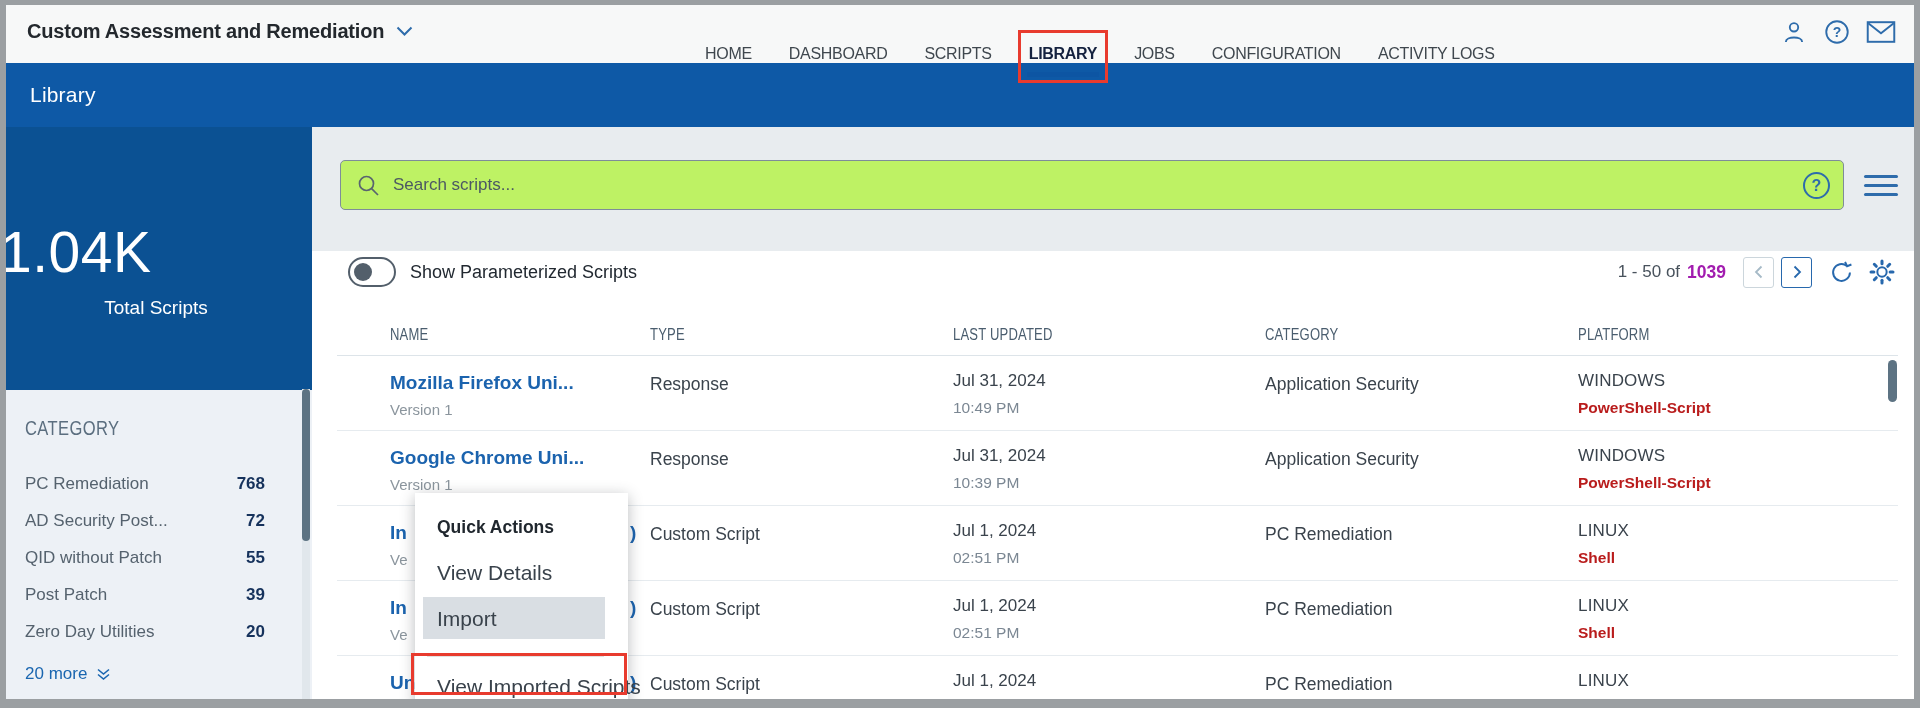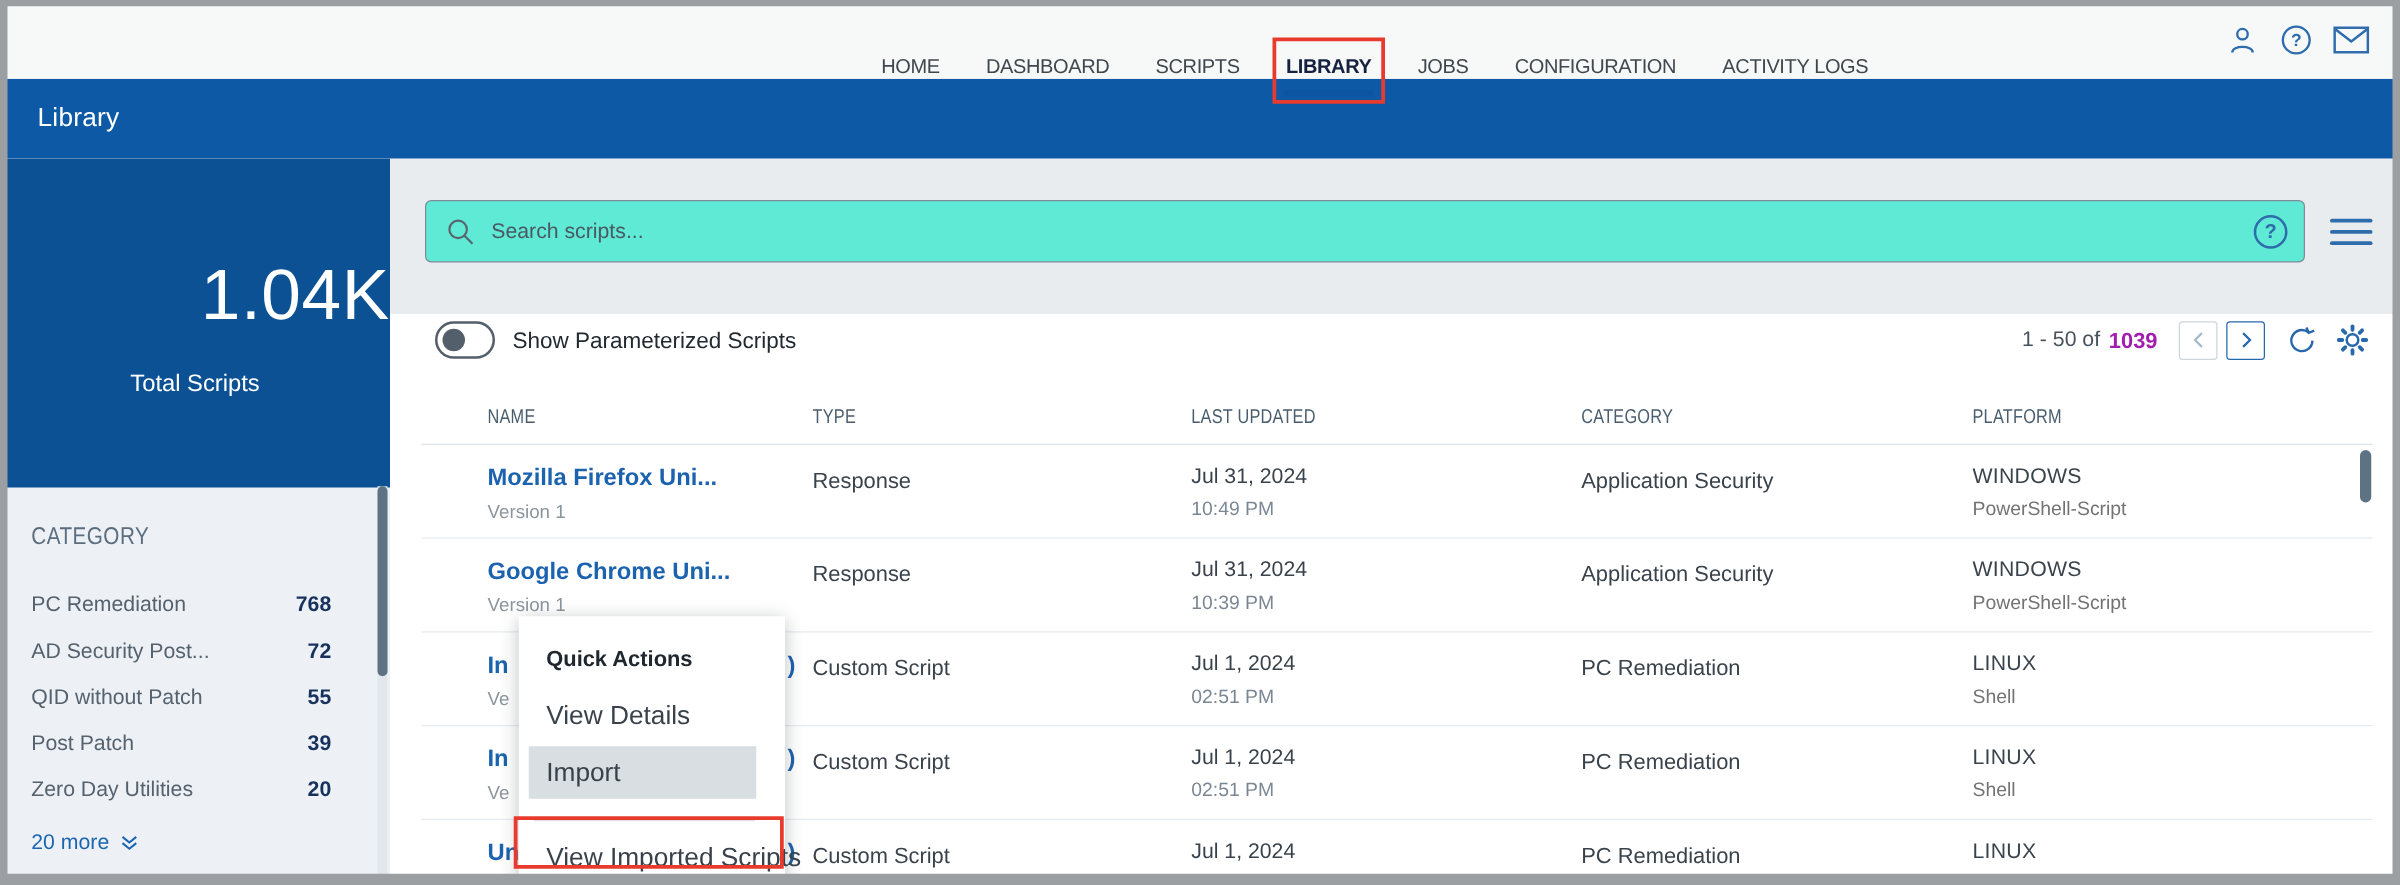--- a/index.html
+++ b/index.html
@@ -21,35 +21,35 @@
   .top-icons { position:absolute; right:24px; top:0; height:63px; display:flex; align-items:center; gap:15px; z-index:6; }
   .top-icons svg { display:block; cursor:pointer; }
 
   
   .banner { position:absolute; left:0; top:63px; width:1920px; height:64px; background:#0e59a6; display:flex; align-items:center; }
   .banner-title { color:#fff; font-size:21px; margin-left:30px; letter-spacing:0.2px; }
 
   
   .sidebar { position:absolute; left:0; top:127px; width:312px; height:581px; background:#edf1f6; }
   .stat-panel { position:absolute; left:0; top:0; width:312px; height:263px; background:#0b5193; }
-  .stat-value { position:absolute; left:0; top:76px; width:100%; text-align:right; color:#fff; font-size:57px; letter-spacing:0.5px; }
+  .stat-value { position:absolute; left:0; top:92px; width:100%; text-align:left; color:#fff; font-size:57px; letter-spacing:0.5px; }
   .stat-label { position:absolute; left:0; top:170px; width:100%; text-align:center; color:#ffffff; font-size:19px; }
   .cat-heading { position:absolute; left:25px; top:292px; font-size:18px; color:#5b6e7f; letter-spacing:0.4px; transform:scale(0.92,1.08); transform-origin:left center; }
   .cat-list { position:absolute; left:25px; right:47px; top:338px; }
   .cat-item { height:37px; display:flex; align-items:center; justify-content:space-between; cursor:pointer; }
   .cat-label { font-size:17px; color:#55626e; }
   .cat-count { font-size:17px; font-weight:700; color:#16325c; }
   .more-link { position:absolute; left:25px; top:537px; display:flex; align-items:center; gap:9px; color:#1a66b0; font-size:17px; cursor:pointer; }
   .side-track { position:absolute; left:302px; top:262px; bottom:0; width:8px; background:#e1e7ec; }
   .side-thumb { position:absolute; left:302px; top:262px; width:8px; height:152px; background:#5d7383; border-radius:4px; }
 
   
   .main { position:absolute; left:312px; top:127px; width:1608px; height:581px; background:#fff; overflow:hidden; }
   .search-band { position:absolute; left:0; top:0; width:100%; height:124px; background:#e8ecef; }
-  .search-box { position:absolute; left:28px; right:76px; top:33px; height:50px; background:#5eead4; border:1px solid #7e8c99; border-radius:5px; }
+  .search-box { position:absolute; left:28px; right:76px; top:33px; height:50px; background:#bef264; border:1px solid #7e8c99; border-radius:5px; }
   .search-box svg.mag { position:absolute; left:16px; top:13px; }
   .search-input { position:absolute; left:52px; top:1px; height:46px; width:1300px; border:none; outline:none; font-size:17px; color:#333; background:transparent; font-family:"Liberation Sans", sans-serif; }
   .search-input::placeholder { color:#4c5863; opacity:1; }
   .search-help { position:absolute; right:13px; top:11px; width:27px; height:27px; border:2px solid #2e6cab; border-radius:50%; color:#2e6cab; font-size:16px; font-weight:700; display:flex; align-items:center; justify-content:center; cursor:pointer; }
   .hamburger { position:absolute; right:22px; top:48px; width:34px; cursor:pointer; }
   .hamburger div { height:3px; background:#2e6cab; border-radius:2px; margin-bottom:6px; }
 
   .toggle { position:absolute; left:36px; top:130px; width:48px; height:30px; border:2px solid #535f6b; border-radius:16px; background:#fff; cursor:pointer; }
   .toggle-knob { position:absolute; left:4px; top:4px; width:18px; height:18px; border-radius:50%; background:#535f6b; }
   .toggle-label { position:absolute; left:98px; top:135px; font-size:18px; color:#222931; }
@@ -70,36 +70,42 @@
   .trow::after { content:''; position:absolute; left:25px; right:22px; bottom:0; border-bottom:1px solid #e6ebef; }
   .trow span { position:absolute; white-space:nowrap; }
   .c-name { left:78px; top:16px; font-size:19px; font-weight:700; color:#1b63ae; cursor:pointer; }
   .c-namesfx { left:318px; top:16px; font-size:19px; font-weight:700; color:#1b63ae; }
   .c-ver { left:78px; top:45px; font-size:15px; color:#8b959d; }
   .c-type { left:338px; top:18px; font-size:17.5px; color:#3a434c; }
   .c-date { left:641px; top:15px; font-size:17px; color:#3a434c; }
   .c-time { left:641px; top:43px; font-size:15.5px; color:#7b8793; }
   .c-cat { left:953px; top:18px; font-size:17.5px; color:#3a434c; }
   .c-plat { left:1266px; top:15px; font-size:17px; color:#3a434c; letter-spacing:0.2px; }
-  .c-platsub { left:1266px; top:43px; font-size:15.5px; color:#737373; }
+  .c-platsub { left:1266px; top:43px; font-size:15.5px; color:#b91c1c;font-weight:bold; }
 
   .tbl-thumb { position:absolute; left:1576px; top:233px; width:9px; height:42px; background:#5d7383; border-radius:5px; }
 
   
   .qmenu { position:absolute; left:103px; top:366px; width:213px; height:215px; background:#fff; box-shadow:0 3px 14px rgba(50,55,60,0.33); z-index:30; }
   .qm-title { position:absolute; left:22px; top:24px; font-size:17.5px; font-weight:700; color:#20272e; }
   .qm-item { position:absolute; left:22px; font-size:21px; color:#39424b; cursor:pointer; white-space:nowrap; }
   .qm-hl { position:absolute; left:8px; top:104px; width:182px; height:42px; background:#d9dee3; }
   .qm-sep { position:absolute; left:12px; right:24px; top:163px; border-top:1px solid #e2e2e2; }
   .redbox-menu { position:absolute; left:99px; top:526px; width:216px; height:42px; border:3px solid #e83b2e; z-index:40; pointer-events:none; }
 </style>
 </head>
 <body>
 
 <div class="topbar">
+  <div class="app-title-wrap">
+    <span class="app-title">Custom Assessment and Remediation</span>
+    <svg width="17" height="11" viewBox="0 0 17 11">
+        <polyline points="1.5,1.5 8.5,8.5 15.5,1.5" fill="none" stroke="#2e6cab" stroke-width="2"></polyline>
+      </svg>
+  </div>
   <div class="nav">
     <span class="nav-item">HOME</span>
     <span class="nav-item">DASHBOARD</span>
     <span class="nav-item">SCRIPTS</span>
     <span class="nav-item active">
       <span>LIBRARY</span>
       <span class="nav-underline"></span>
       <span class="nav-redbox"></span>
     </span>
     <span class="nav-item">JOBS</span>

